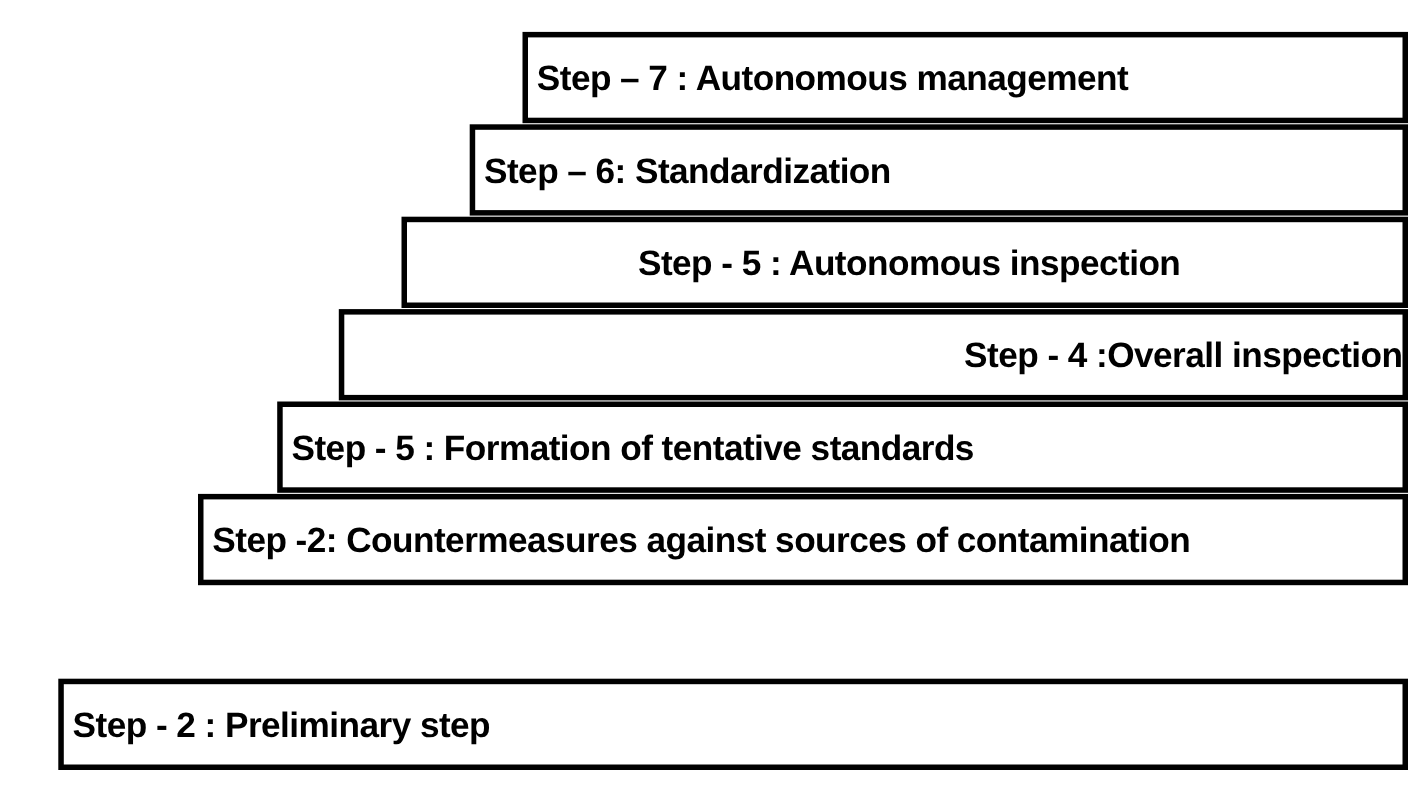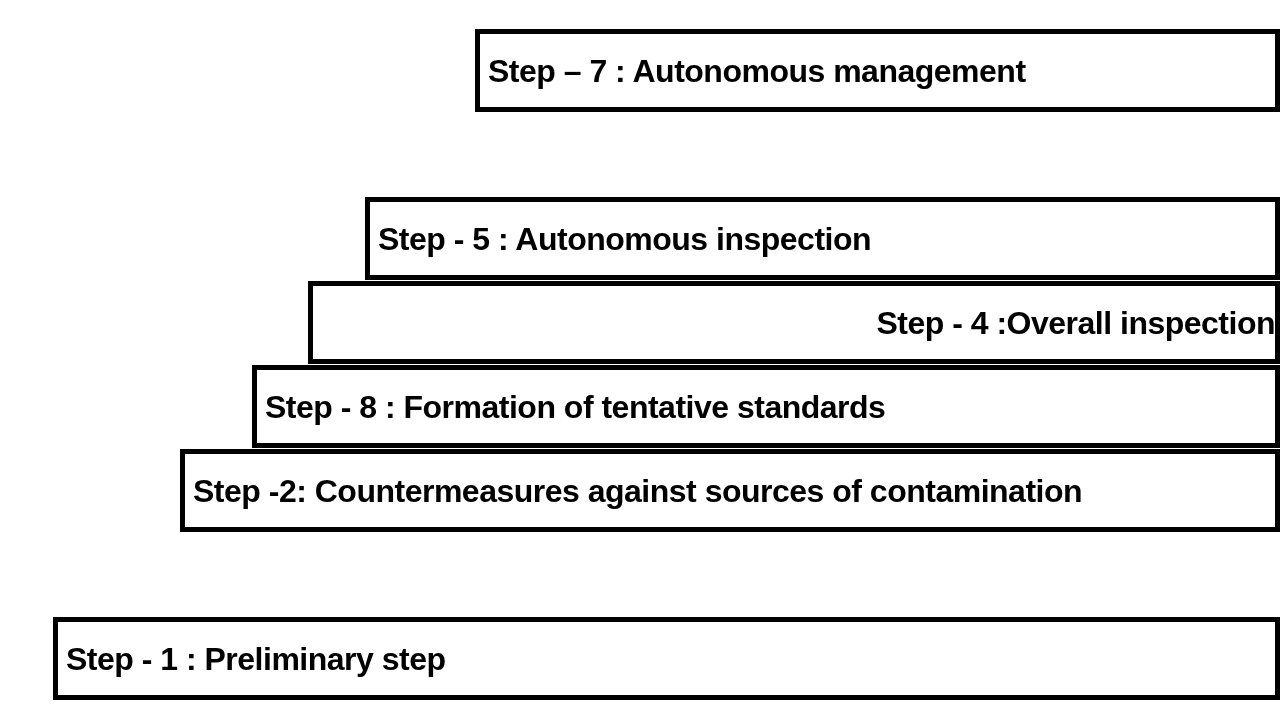--- a/index.html
+++ b/index.html
@@ -37,51 +37,54 @@
     letter-spacing: -0.5px;
     line-height: 42px;
     white-space: nowrap;
   }
   .step-line.indent2 {
     padding-left: 130px;
   }
   
   .s7 { top: 29px;  left: 475px; }
   .s6 { top: 113px; left: 427px; }
-  .s5 { top: 197px; left: 365px; }
+  .s5 { top: 197px; left: 365px; text-align: center; }
   .s4 { top: 281px; left: 308px; text-align: right; }
   .s3 { top: 365px; left: 252px; }
   .s2 { top: 449px; left: 180px; }
   .s1 { top: 533px; left: 115px; }
   .s0 { top: 617px; left: 53px;  }
 </style>
 </head>
 <body>
 
 <div class="canvas">
 
   <div class="step-box s7">
     <div class="step-line">Step – 7 : Autonomous management</div>
   </div>
 
+  <div class="step-box s6">
+    <div class="step-line">Step – 6: Standardization</div>
+  </div>
 
   <div class="step-box s5">
     <div class="step-line">Step - 5 : Autonomous inspection</div>
   </div>
 
   <div class="step-box s4">
     <div class="step-line">Step - 4 :Overall inspection</div>
   </div>
 
   <div class="step-box s3">
-    <div class="step-line">Step - 8 : Formation of tentative standards</div>
+    <div class="step-line">Step - 5 : Formation of tentative standards</div>
   </div>
 
   <div class="step-box s2">
     <div class="step-line">Step -2: Countermeasures against sources of contamination</div>
   </div>
 
 
   <div class="step-box s0">
-    <div class="step-line">Step - 1 : Preliminary step</div>
+    <div class="step-line">Step - 2 : Preliminary step</div>
   </div>
 
 </div>
 
 </body></html>

